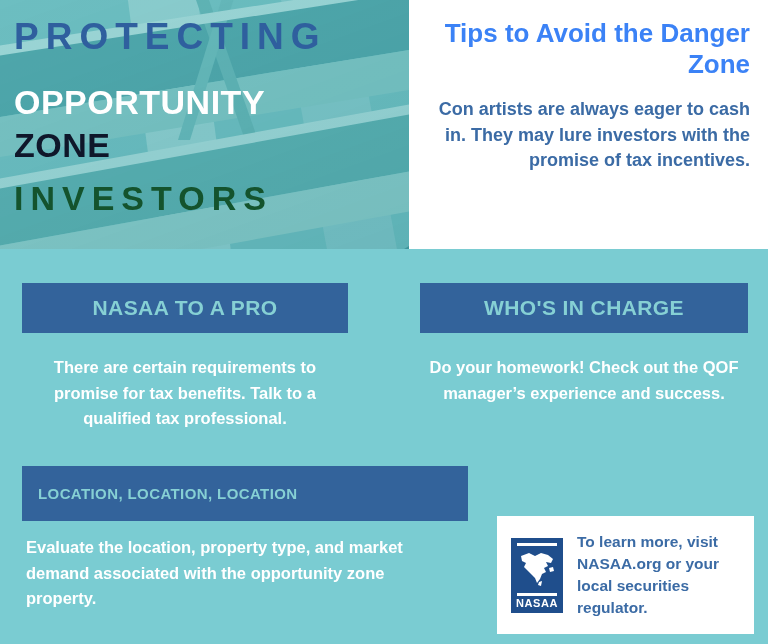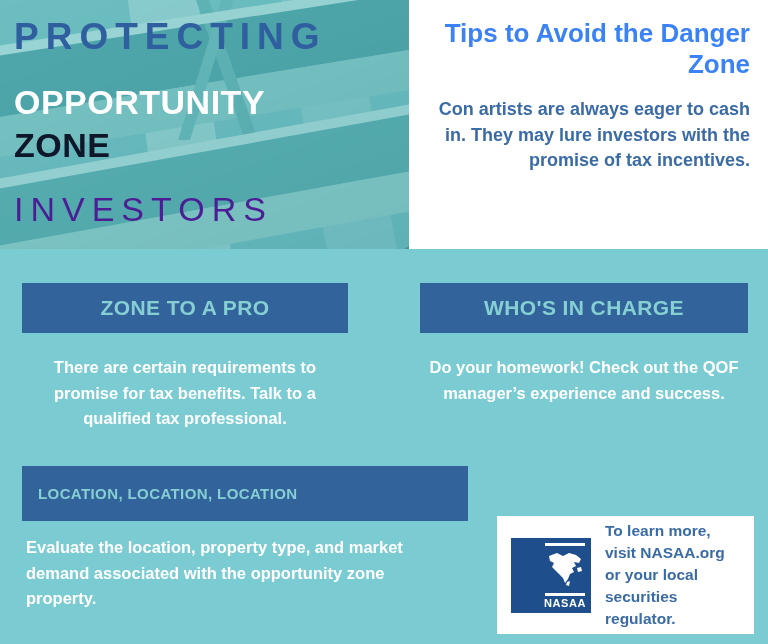--- a/index.html
+++ b/index.html
@@ -81,25 +81,25 @@
     left: 14px; top: 128px;
     font-size: 34px;
     font-weight: bold;
     letter-spacing: 0.5px;
     color: #0f172a;
     line-height: 1;
     white-space: nowrap;
   }
   .t-investors {
     position: absolute;
-    left: 14px; top: 192px;
+    left: 14px; top: 181px;
     font-size: 34px;
-    font-weight: normal;
+    font-weight: bold;
     letter-spacing: 7px;
-    color: #4c1d95;
+    color: #14532d;
     line-height: 1;
     white-space: nowrap;
   }
 
   
   .intro-panel {
     position: absolute;
     left: 409px; top: 0;
     width: 359px;
     height: 249px;
@@ -180,21 +180,20 @@
   .nasaa-logo {
     width: 52px;
     height: 75px;
     flex: 0 0 52px;
     background: #1f4e8c;
     position: relative;
     margin-right: 14px;
     display: flex;
     flex-direction: column;
     align-items: center;
-    padding-left: 28px;
   }
   .nasaa-logo .rule {
     width: 40px;
     height: 3px;
     background: #ffffff;
     margin-top: 5px;
   }
   .nasaa-logo .map {
     flex: 1 1 auto;
     display: flex;
@@ -263,21 +262,21 @@
     </div>
 
     <div class="intro-panel">
       <div class="intro-heading">Tips to Avoid the Danger Zone</div>
       <div class="intro-body">Con artists are always eager to cash in. They may lure investors with the promise of tax incentives.</div>
     </div>
   </div>
 
   <div class="card" id="card-pro">
     <div class="card-bar">
-      <span class="card-bar-label">ZONE TO A PRO</span>
+      <span class="card-bar-label">NASAA TO A PRO</span>
     </div>
     <div class="card-body">There are certain requirements to promise for tax benefits. Talk to a qualified tax professional.</div>
   </div>
 
   <div class="card" id="card-charge">
     <div class="card-bar">
       <span class="card-bar-label">WHO'S IN CHARGE</span>
     </div>
     <div class="card-body">Do your homework! Check out the QOF manager’s experience and success.</div>
   </div>

